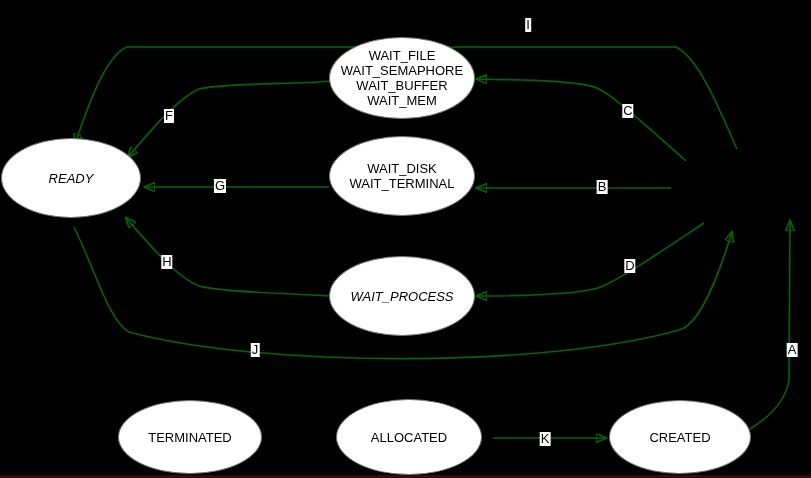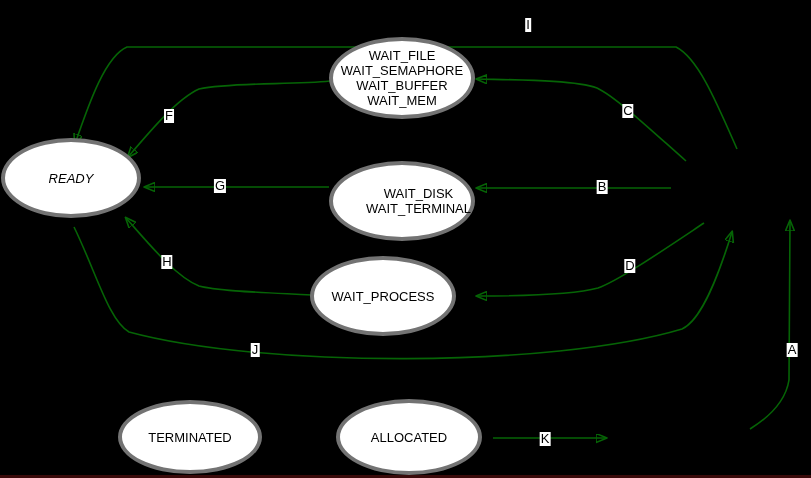--- a/index.html
+++ b/index.html
@@ -3,21 +3,21 @@
 <meta charset="utf-8">
 <style>
   html,body{margin:0;padding:0;background:#000;}
   .canvas{
     position:relative;width:811px;height:478px;background:#000000;
     overflow:hidden;font-family:"Liberation Sans",sans-serif;
   }
   .edges{position:absolute;left:0;top:0;width:811px;height:478px;}
   .edges path{fill:none;stroke:#066406;stroke-width:1.6;stroke-linejoin:round;}
   .node{
-    position:absolute;background:#ffffff;border:4px solid #737373;border-radius:50%;
+    position:absolute;background:#ffffff;border:1px solid #737373;border-radius:50%;
     display:flex;align-items:center;justify-content:center;text-align:center;
     box-sizing:border-box;
   }
   .node-label{
     color:#000000;font-size:13px;line-height:15px;white-space:pre-line;
   }
   .edge-label{
     position:absolute;transform:translate(-50%,-50%);
     background:#ffffff;color:#000000;font-size:13px;line-height:14px;
     padding:0 1px;
@@ -53,38 +53,41 @@
     <span class="node-label">READY</span>
   </div>
 
   <div class="node" style="left:329px;top:37px;width:146px;height:82px;">
     <span class="node-label">WAIT_FILE
 WAIT_SEMAPHORE
 WAIT_BUFFER
 WAIT_MEM</span>
   </div>
 
-  <div class="node" style="left:329px;top:161px;width:146px;height:80px;justify-content:flex-end;">
+  <div class="node" style="left:329px;top:136px;width:146px;height:80px;">
     <span class="node-label">WAIT_DISK
 WAIT_TERMINAL</span>
   </div>
 
-  <div class="node" style="left:310px;top:256px;width:146px;height:80px;">
+  <div class="node" style="left:329px;top:256px;width:146px;height:80px;font-style:italic;">
     <span class="node-label">WAIT_PROCESS</span>
   </div>
 
 
   <div class="node" style="left:118px;top:400px;width:144px;height:74px;">
     <span class="node-label">TERMINATED</span>
   </div>
 
   <div class="node" style="left:336px;top:399px;width:146px;height:76px;">
     <span class="node-label">ALLOCATED</span>
   </div>
 
+  <div class="node" style="left:609px;top:400px;width:142px;height:74px;">
+    <span class="node-label">CREATED</span>
+  </div>
 
   <div class="edge-label" style="left:792px;top:350px;">A</div>
   <div class="edge-label" style="left:602px;top:187px;">B</div>
   <div class="edge-label" style="left:628px;top:111px;">C</div>
   <div class="edge-label" style="left:630px;top:266px;">D</div>
   <div class="edge-label" style="left:169px;top:116px;">F</div>
   <div class="edge-label" style="left:220px;top:186px;">G</div>
   <div class="edge-label" style="left:167px;top:262px;">H</div>
   <div class="edge-label" style="left:528px;top:25px;">I</div>
   <div class="edge-label" style="left:255px;top:350px;">J</div>

